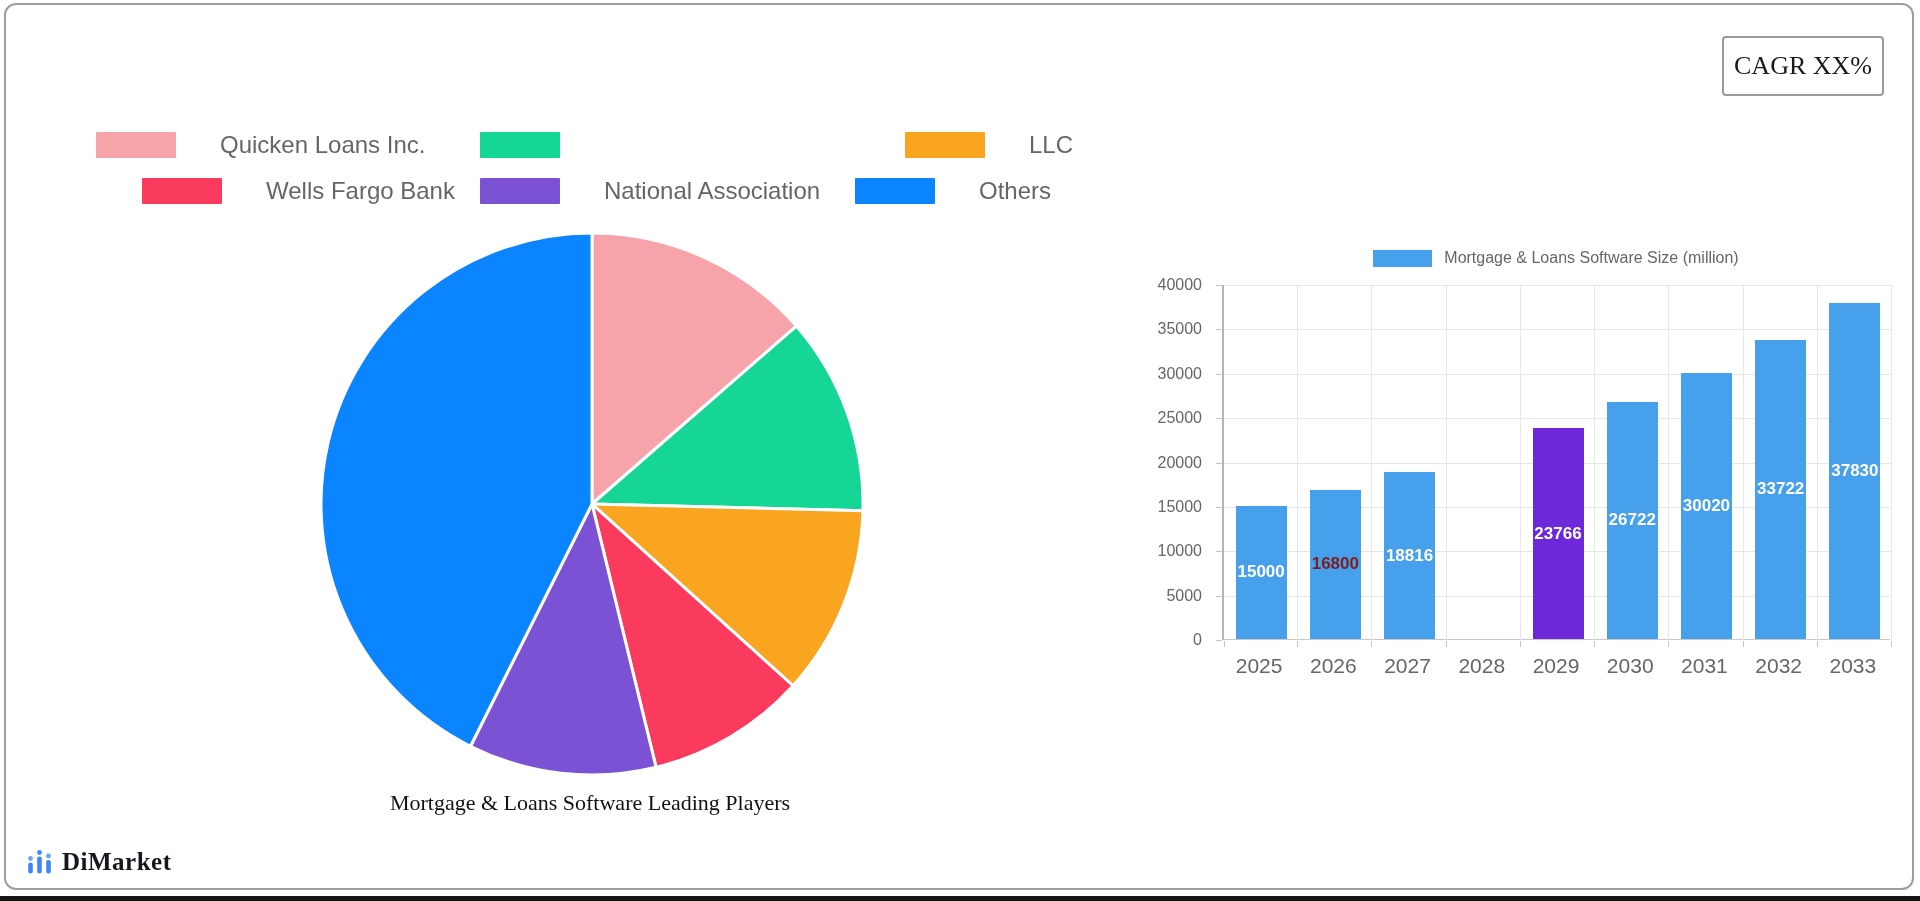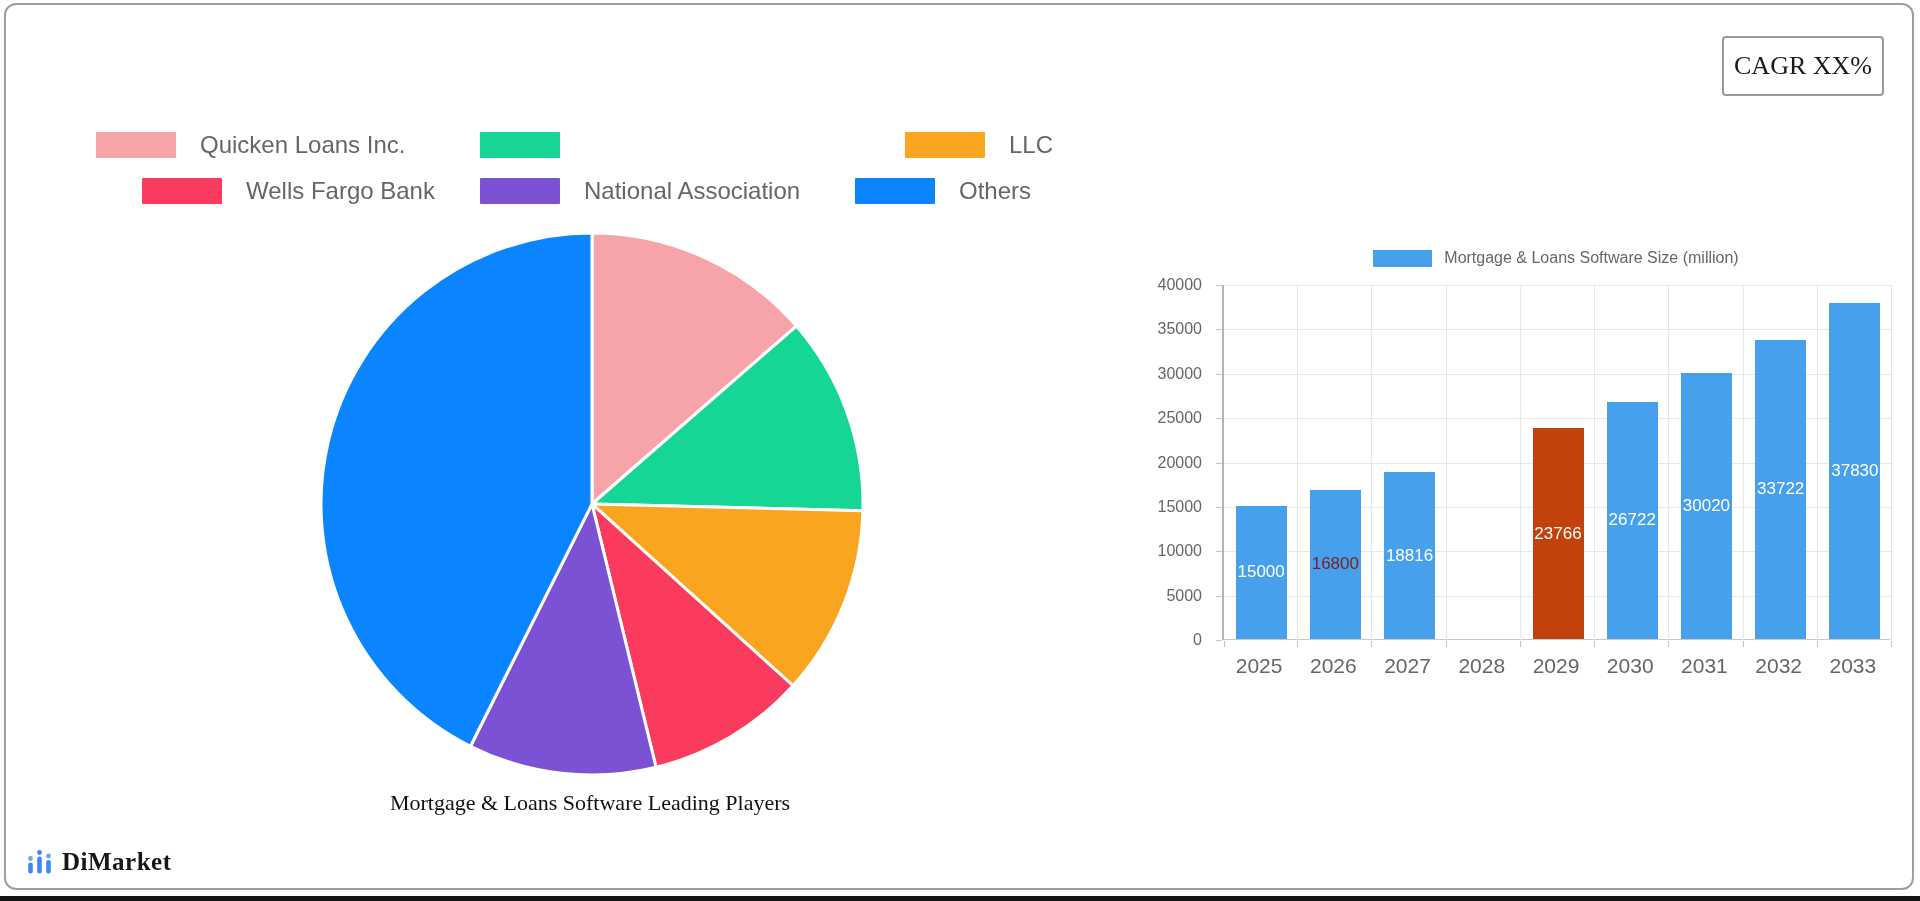--- a/index.html
+++ b/index.html
@@ -15,21 +15,21 @@
 
   
   .cagr-box {
     position:absolute; left:1722px; top:36px; width:162px; height:60px;
     border:2px solid #9a9a9a; border-radius:4px; background:#fff;
     display:flex; align-items:center; justify-content:center;
     font-family:"Liberation Serif", serif; font-size:26px; color:#1a1a1a;
   }
 
   
-  .lgd { position:absolute; display:flex; align-items:center; gap:24px; height:28px; }
+  .lgd { position:absolute; display:flex; align-items:center; gap:44px; height:28px; }
   .lgd .sw { width:80px; height:26px; display:inline-block; border-radius:1px; }
   .lgd .lt { font-size:24px; color:#666666; white-space:nowrap; line-height:28px; }
   #lgd-0 { left:96px;  top:131px; }
   #lgd-1 { left:480px; top:131px; }
   #lgd-2 { left:905px; top:131px; }
   #lgd-3 { left:142px; top:177px; }
   #lgd-4 { left:480px; top:177px; }
   #lgd-5 { left:855px; top:177px; }
 
   
@@ -51,21 +51,21 @@
     position:absolute; left:1222px; top:285px; width:668px; height:355px;
     border-left:2px solid #b5b5b5; border-bottom:1px solid #c9c9c9;
   }
   .hgrid { position:absolute; left:0; width:668px; height:1px; background:#e7e7e7; }
   .vgrid { position:absolute; top:0; width:1px; height:355px; background:#e7e7e7; }
   .ytick { position:absolute; left:-8px; width:6px; height:1px; background:#c4c4c4; }
   .xtick { position:absolute; top:356px; width:1px; height:6px; background:#c4c4c4; }
   .bar {
     position:absolute; bottom:0; display:flex; align-items:center; justify-content:center;
   }
-  .bar .bval { color:#ffffff; font-size:17px; }
+  .bar .bval { color:#ffffff; font-size:17px;font-weight:bold; }
   #y-axis { position:absolute; left:1100px; top:285px; width:112px; height:360px; }
   #y-axis .ylab {
     position:absolute; right:10px; font-size:16px; color:#666666; white-space:nowrap;
   }
   #x-axis { position:absolute; left:1222px; top:654px; width:668px; height:22px; }
   #x-axis .xlab {
     position:absolute; top:0; text-align:center; font-size:21px; color:#666666;
   }
 
   
@@ -172,21 +172,21 @@
     <div class="xtick" style="left: 667px;"></div>
     <div class="bar" style="left: 11.6111px; width: 51px; height: 133.125px; background: rgb(71, 160, 236);">
       <span class="bval" style="color: rgb(255, 255, 255);">15000</span>
     </div>
     <div class="bar" style="left: 85.8333px; width: 51px; height: 149.1px; background: rgb(71, 160, 236);">
       <span class="bval" style="color: #7f1d1d;">16800</span>
     </div>
     <div class="bar" style="left: 160.056px; width: 51px; height: 166.992px; background: rgb(71, 160, 236);">
       <span class="bval" style="color: rgb(255, 255, 255);">18816</span>
     </div>
-    <div class="bar" style="left: 308.5px; width: 51px; height: 210.923px; background: #c2410c;">
+    <div class="bar" style="left: 308.5px; width: 51px; height: 210.923px; background: #6d28d9;">
       <span class="bval" style="color: rgb(255, 255, 255);">23766</span>
     </div>
     <div class="bar" style="left: 382.722px; width: 51px; height: 237.158px; background: rgb(71, 160, 236);">
       <span class="bval" style="color: rgb(255, 255, 255);">26722</span>
     </div>
     <div class="bar" style="left: 456.944px; width: 51px; height: 266.427px; background: rgb(71, 160, 236);">
       <span class="bval" style="color: rgb(255, 255, 255);">30020</span>
     </div>
     <div class="bar" style="left: 531.167px; width: 51px; height: 299.283px; background: rgb(71, 160, 236);">
       <span class="bval" style="color: rgb(255, 255, 255);">33722</span>

